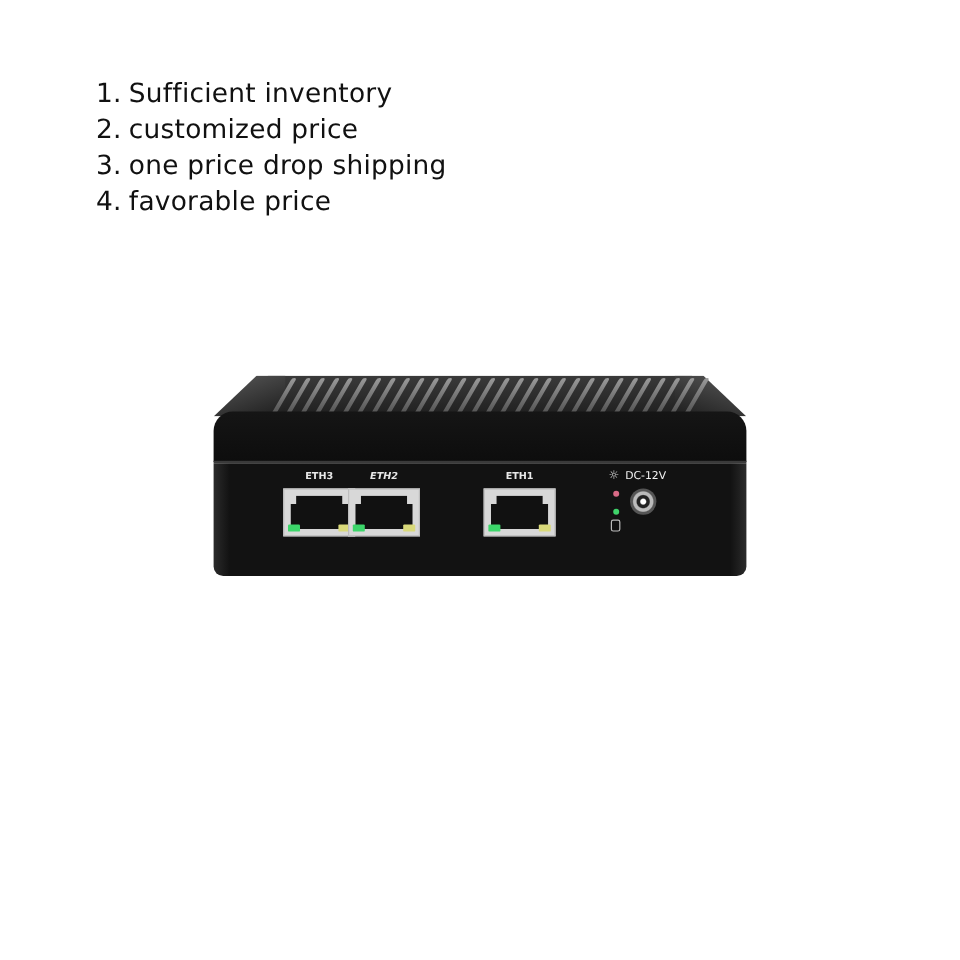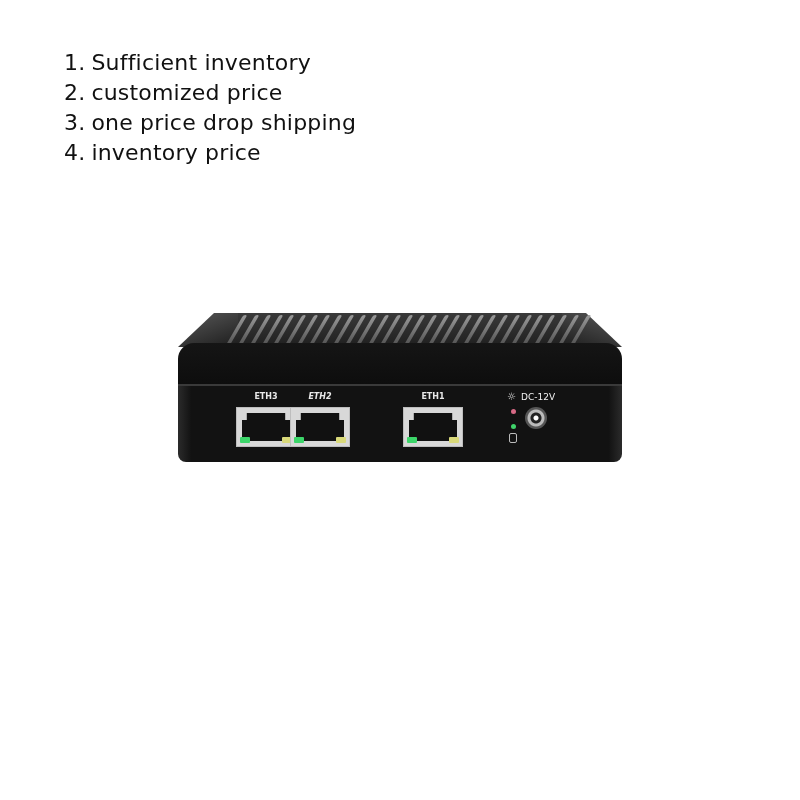--- a/index.html
+++ b/index.html
@@ -1,31 +1,31 @@
 <!DOCTYPE html>
 <html><head>
   <meta charset="utf-8">
   <style>
     html, body { margin:0; padding:0; }
     body { width:800px; height:800px; background:#ffffff; position:relative; overflow:hidden; font-family:"DejaVu Sans", sans-serif; }
-    .features { position:absolute; left:64px; top:48px; margin:0; padding:0; list-style:none; }
+    .features { position:absolute; left:64px; top:48px; margin:16px; padding:0; list-style:none; }
     .features li { font-size:22px; line-height:30px; color:#111; letter-spacing:0.2px; white-space:nowrap; }
     .features li .num { margin-right:6px; }
 
     .device { position:absolute; left:178px; top:313px; width:444px; height:174px; }
     
     .lid { position:absolute; left:0; top:0; width:444px; height:72px; }
     .lid-back { position:absolute; left:30px; top:0; width:384px; height:40px; background:linear-gradient(#3a3a3a,#1a1a1a); clip-path:polygon(4% 0,96% 0,100% 100%,0 100%); }
     .lid-front { position:absolute; left:0; top:30px; width:444px; height:42px; background:linear-gradient(#151515,#0d0d0d); border-radius:16px 16px 0 0; }
     .shoulder-l { position:absolute; left:0; top:0; width:60px; height:34px; background:linear-gradient(160deg,#5a5a5a,#1c1c1c); clip-path:polygon(60% 0,100% 0,100% 100%,0 100%); border-radius:10px 0 0 0; }
     .shoulder-r { position:absolute; right:0; top:0; width:60px; height:34px; background:linear-gradient(200deg,#5a5a5a,#1c1c1c); clip-path:polygon(0 0,40% 0,100% 100%,0 100%); }
     .fins { position:absolute; left:48px; top:2px; width:348px; height:60px; display:flex; justify-content:space-between; }
     .fin { width:4px; height:60px; background:linear-gradient(#9a9a9a,#444 60%,#111); transform:skewX(-30deg); border-radius:2px; }
     .seam { position:absolute; left:0; top:71px; width:444px; height:2px; background:#3a3a3a; }
-    .body-front { position:absolute; left:0; top:73px; width:444px; height:76px; background:linear-gradient(90deg,#2b2b2b 0,#121212 3%,#121212 97%,#2b2b2b 100%); border-radius:0 0 8px 8px; }
+    .body-front { position:absolute; left:0; top:73px; width:444px; height:94px; background:linear-gradient(90deg,#2b2b2b 0,#121212 3%,#121212 97%,#2b2b2b 100%); border-radius:0 0 8px 8px; }
 
     .port-group { position:absolute; top:5px; width:60px; }
     .port-label { display:block; text-align:center; font-size:8px; color:#e8e8e8; font-weight:bold; height:12px; line-height:12px; }
     .port { position:relative; width:58px; height:38px; background:#d8d8d8; border:1px solid #bdbdbd; margin-top:4px; }
     .port-hole { position:absolute; left:5px; top:5px; width:48px; height:28px; background:#111; clip-path:polygon(0 25%,10% 25%,10% 0,90% 0,90% 25%,100% 25%,100% 100%,0 100%); }
     .led { position:absolute; bottom:3px; width:10px; height:6px; border-radius:1px; }
     .led-green { left:3px; background:#3cd66a; }
     .led-yellow { right:3px; background:#d9d97a; }
 
     .status { position:absolute; left:325px; top:5px; width:80px; height:60px; }
@@ -37,21 +37,21 @@
     .hdd { position:absolute; left:6px; top:42px; width:6px; height:8px; border:1px solid #bbb; border-radius:2px; }
     .dc-jack { position:absolute; left:22px; top:16px; width:22px; height:22px; border-radius:50%; background:radial-gradient(circle,#fff 0 2px,#222 3px 5px,#bbb 6px 8px,#555 9px 11px); }
   </style>
 </head>
 <body>
 
 <ul class="features">
   <li><span class="num">1.</span><span>Sufficient inventory</span></li>
   <li><span class="num">2.</span><span>customized price</span></li>
   <li><span class="num">3.</span><span>one price drop shipping</span></li>
-  <li><span class="num">4.</span><span>inventory price</span></li>
+  <li><span class="num">4.</span><span>favorable price</span></li>
 </ul>
 
 <div class="device">
   <div class="lid">
     <div class="lid-back"></div>
     <div class="shoulder-l"></div>
     <div class="shoulder-r"></div>
     <div class="fins">
       <div class="fin"></div>
         <div class="fin"></div>

